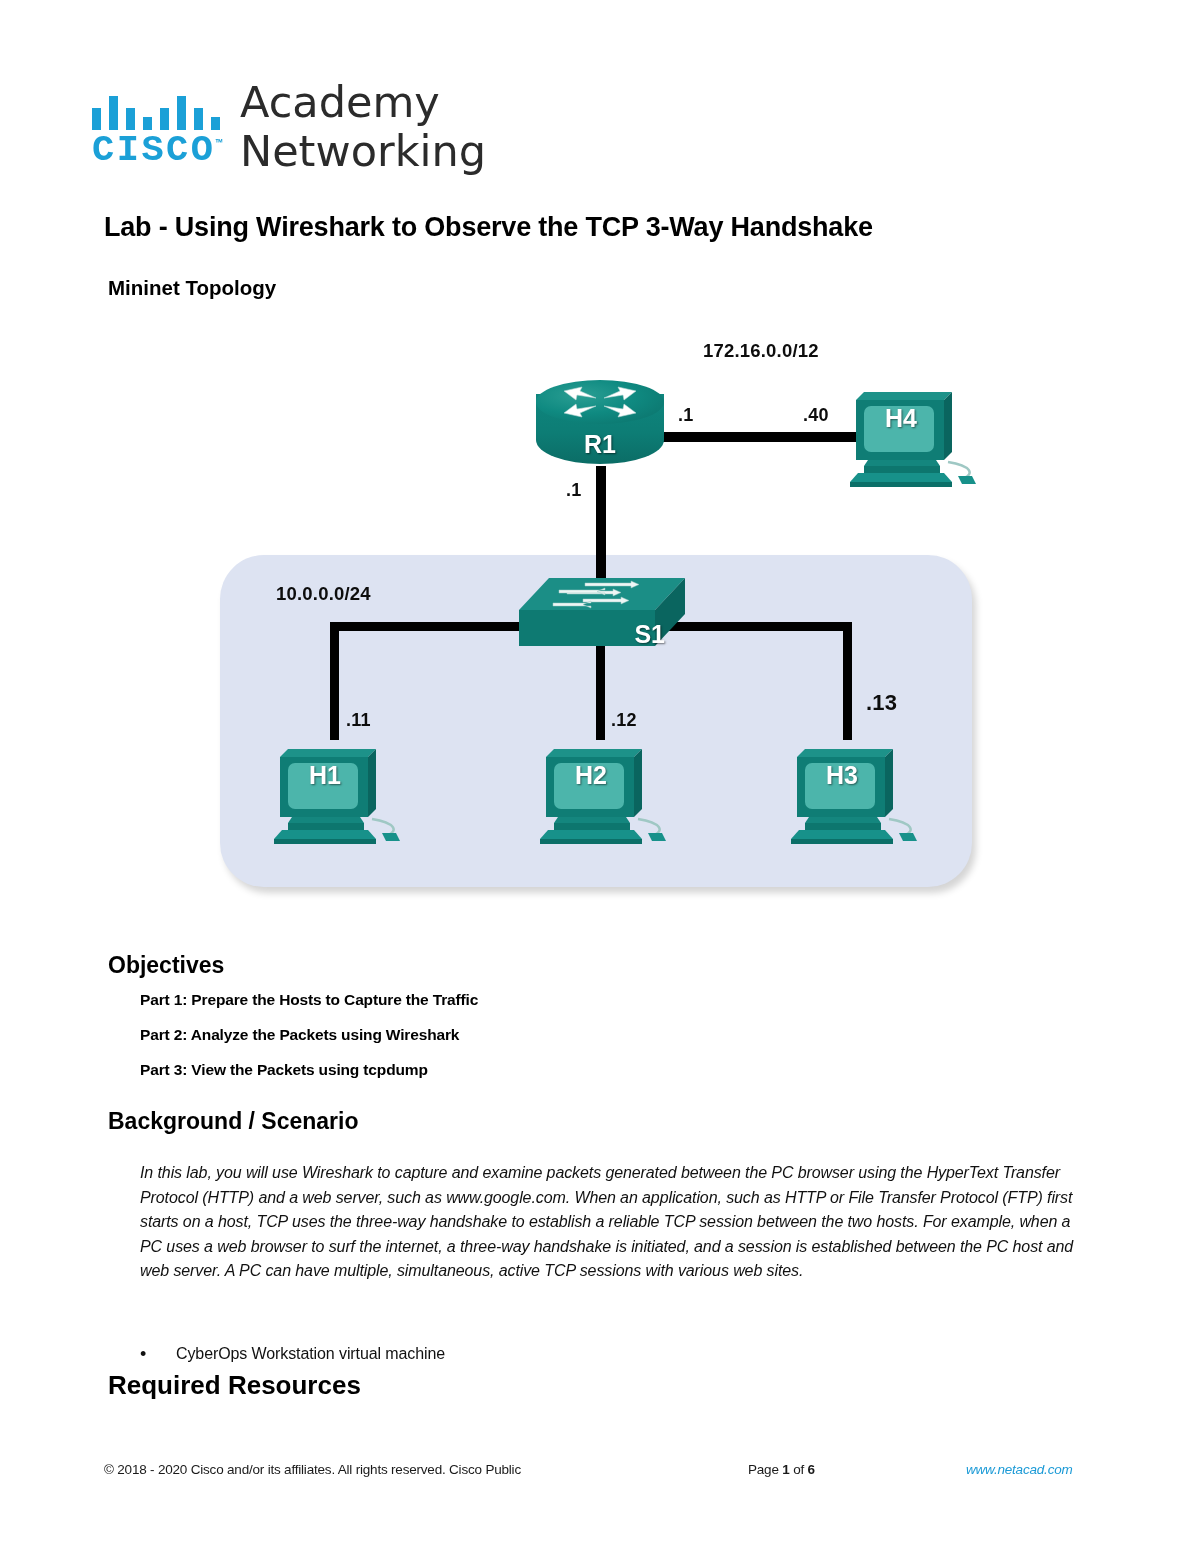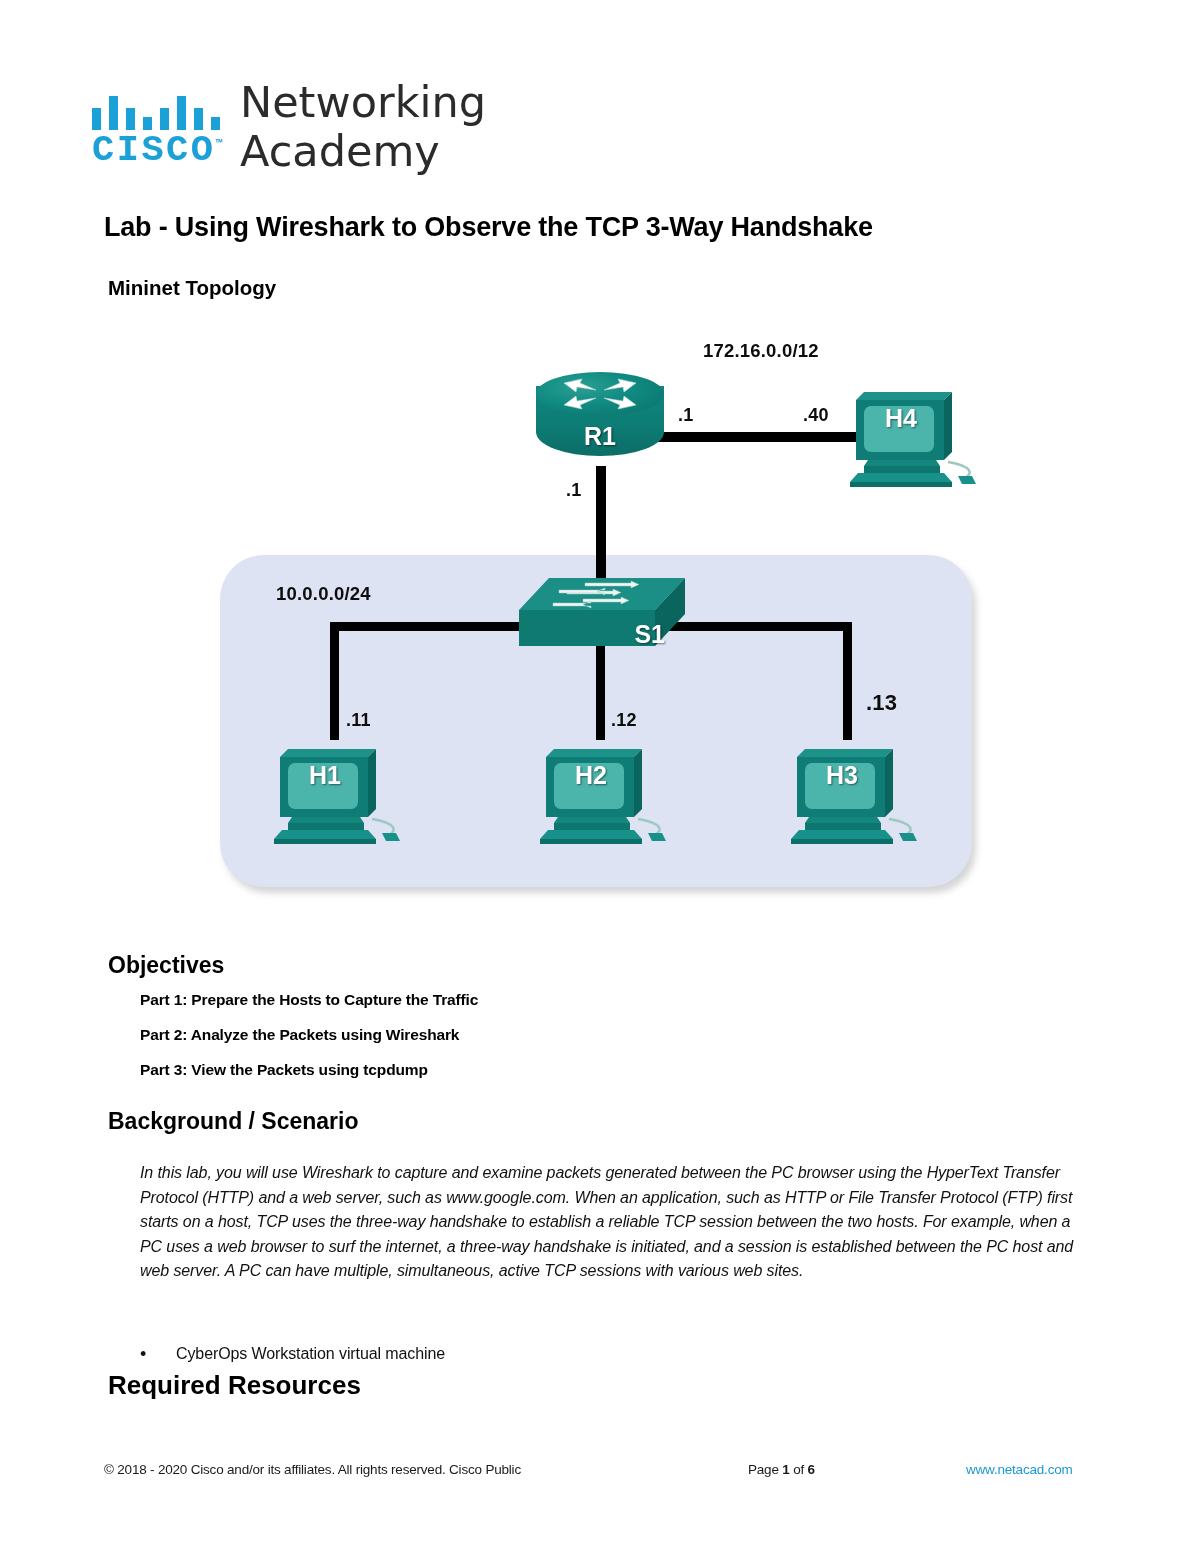--- a/index.html
+++ b/index.html
@@ -159,20 +159,21 @@
     letter-spacing: -0.2px;
     white-space: nowrap;
   }
   #footer-copyright { left: 104px; }
   #footer-page { left: 748px; }
   #footer-page b { font-weight: bold; }
   #footer-link {
     left: 966px;
     color: #1b9ad6;
     text-decoration: none;
+    font-style: italic;
   }
 
   
   .topology {
     position: absolute;
     left: 0;
     top: 320px;
     width: 1200px;
     height: 600px;
   }
@@ -220,21 +221,21 @@
   #link-r1-s1 { left: 596px; top: 146px; width: 10px; height: 135px; }
   #link-bus { left: 330px; top: 302px; width: 522px; height: 9px; }
   #link-h1 { left: 330px; top: 302px; width: 9px; height: 118px; }
   #link-h2 { left: 596px; top: 290px; width: 9px; height: 130px; }
   #link-h3 { left: 843px; top: 302px; width: 9px; height: 118px; }
 
   
   .router {
     position: absolute;
     left: 536px;
-    top: 52px;
+    top: 60px;
     width: 128px;
     height: 98px;
   }
   .router-body {
     position: absolute;
     left: 0; top: 14px;
     width: 128px; height: 70px;
     background: linear-gradient(to bottom, #0e867e 0%, #0d7d75 55%, #0b6d66 100%);
     border-radius: 0 0 64px 64px / 0 0 24px 24px;
   }
@@ -320,22 +321,22 @@
       <i style="left:17px;  height:34px;"></i>
       <i style="left:34px;  height:22px;"></i>
       <i style="left:51px;  height:13px;"></i>
       <i style="left:68px;  height:22px;"></i>
       <i style="left:85px;  height:34px;"></i>
       <i style="left:102px; height:22px;"></i>
       <i style="left:119px; height:13px;"></i>
     </div>
     <div class="logo-cisco"><span>CISCO</span><span class="logo-tm">™</span></div>
     <div class="logo-words">
+      <div>Academy</div>
       <div>Networking</div>
-      <div>Academy</div>
     </div>
   </div>
 
   <h1 class="doc-title">Lab - Using Wireshark to Observe the TCP 3-Way Handshake</h1>
   <div class="h2" id="mininet-heading">Mininet Topology</div>
 
   <div class="topology">
 
     <div class="lan-zone"></div>
     <div class="lan-label">10.0.0.0/24</div>

